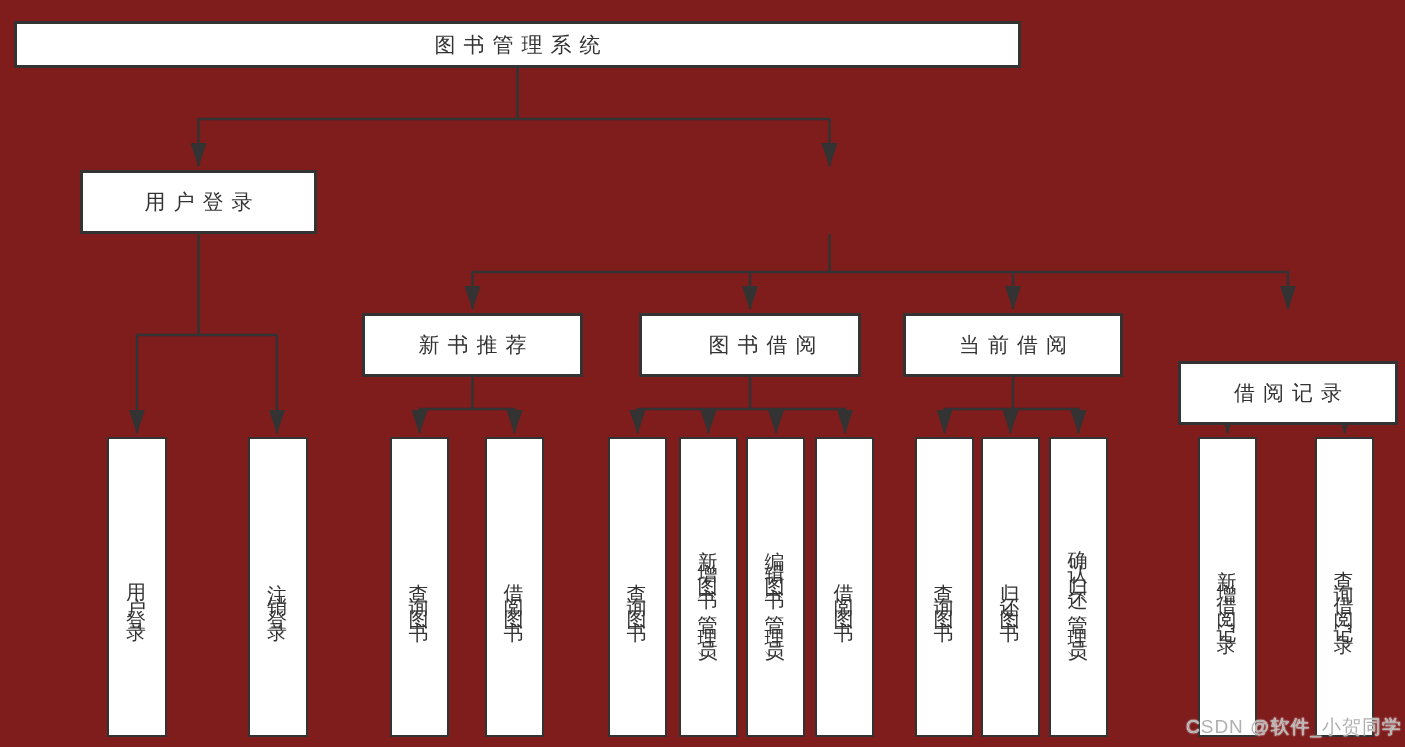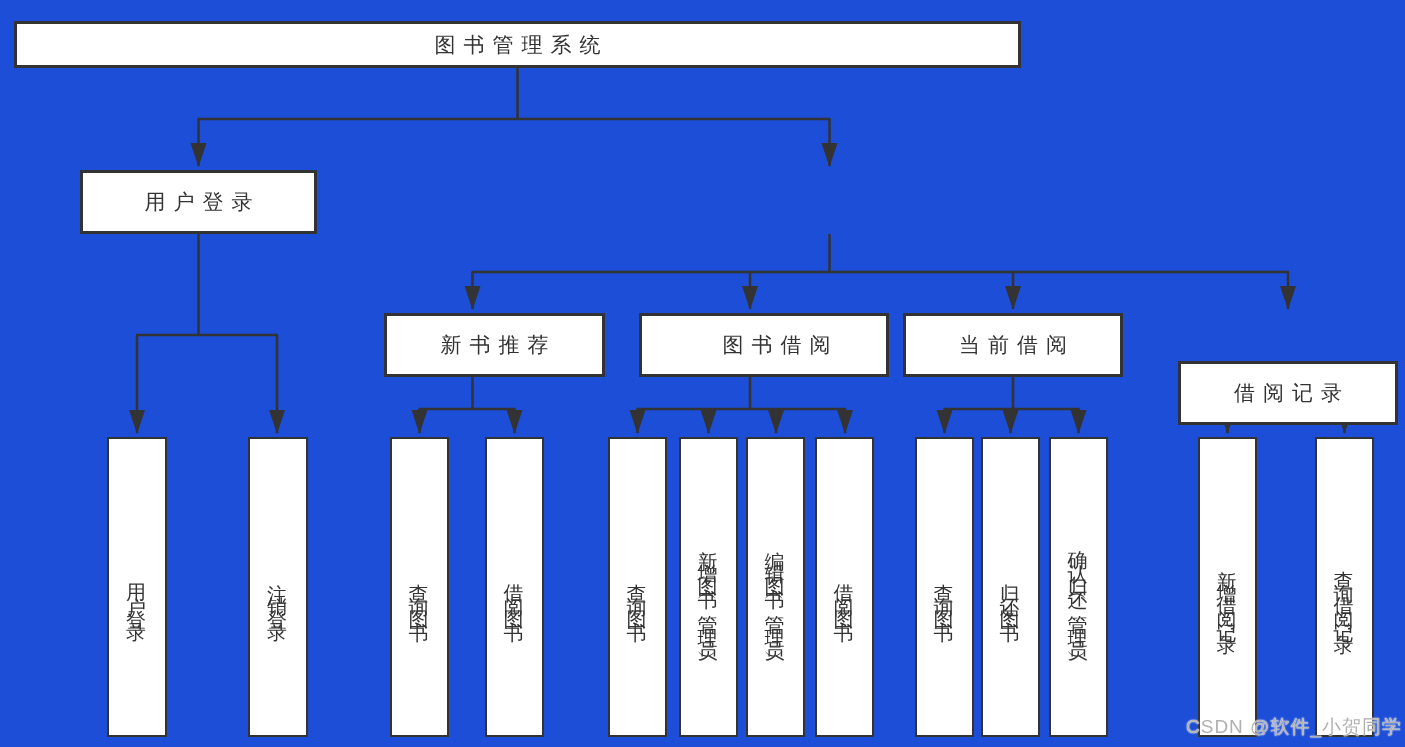--- a/index.html
+++ b/index.html
@@ -5,21 +5,21 @@
   html, body {
     margin: 0;
     padding: 0;
     background: #ffffff;
     font-family: "Liberation Sans", "DejaVu Sans", sans-serif;
   }
   #canvas {
     position: relative;
     width: 1405px;
     height: 747px;
-    background: #1d4ed8;
+    background: #7f1d1d;
     overflow: hidden;
     color: #333333;
   }
   #connectors {
     position: absolute;
     left: 0; top: 0;
     width: 1405px; height: 747px;
   }
   .node {
     position: absolute;
@@ -129,24 +129,24 @@
   </svg>
 
   <div class="node hbox" style="left:14px; top:21px; width:1007px; height:47px;">
     <span>图书管理系统</span>
   </div>
 
   <div class="node hbox" style="left:80px; top:170px; width:237px; height:64px;">
     <span>用户登录</span>
   </div>
 
-  <div class="node hbox" style="left:384px; top:313px; width:221px; height:64px;">
+  <div class="node hbox" style="left:362px; top:313px; width:221px; height:64px;">
     <span>新书推荐</span>
   </div>
-  <div class="node hbox" style="left:639px; top:313px; width:250px; height:64px;padding-left:25px;">
+  <div class="node hbox" style="left:639px; top:313px; width:222px; height:64px;padding-left:25px;">
     <span>图书借阅</span>
   </div>
   <div class="node hbox" style="left:903px; top:313px; width:220px; height:64px;">
     <span>当前借阅</span>
   </div>
   <div class="node hbox" style="left:1178px; top:313px; width:220px; height:64px;margin-top:48px;">
     <span>借阅记录</span>
   </div>
 
   <div class="node vbox" style="left:107px; top:437px; width:60px; height:300px;">

